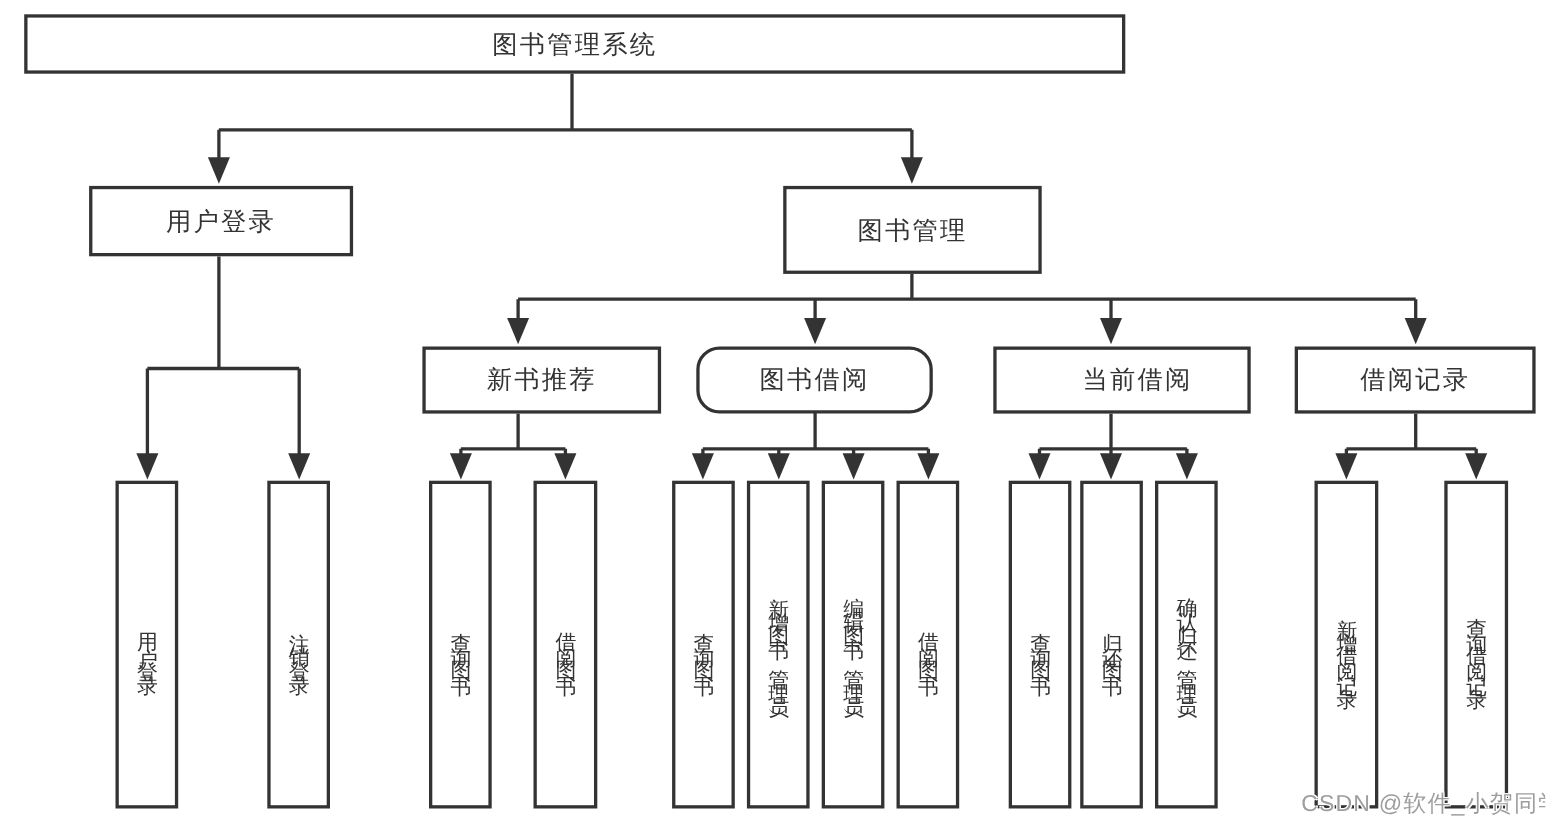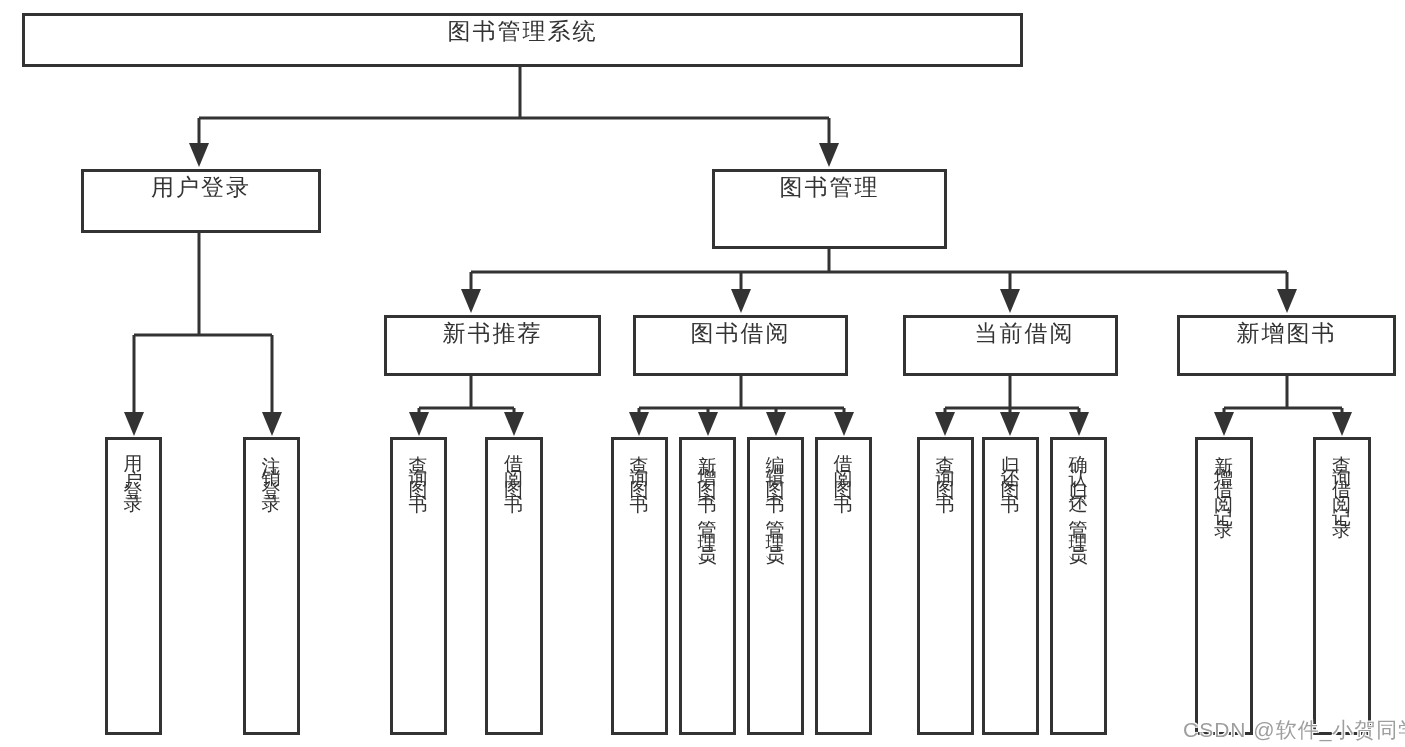--- a/index.html
+++ b/index.html
@@ -27,21 +27,21 @@
     top: 0;
     width: 1405px;
     height: 747px;
   }
   .box {
     position: absolute;
     box-sizing: border-box;
     border: 3px solid var(--line);
     background: var(--background);
     display: flex;
-    align-items: flex-start;
+    align-items: center;
     justify-content: center;
     color: var(--text);
   }
   .h-label {
     font-size: 23px;
     letter-spacing: 2px;
     white-space: nowrap;
   }
   .v-label {
     writing-mode: vertical-rl;
@@ -51,22 +51,22 @@
     line-height: 1;
     white-space: nowrap;
   }
   
   .n-root    { left: 22px;  top: 13px;  width: 1001px; height: 54px; }
   
   .n-login   { left: 81px;  top: 169px; width: 240px; height: 64px; }
   .n-mgmt    { left: 712px; top: 169px; width: 235px; height: 80px; }
   
   .n-newbook { left: 384px;  top: 315px; width: 217px; height: 61px; }
-  .n-borrow  { left: 633px;  top: 315px; width: 215px; height: 61px; }
-  .n-current { left: 903px;  top: 315px; width: 215px; height: 61px; padding-left: 28px; }
+  .n-borrow  { left: 633px;  top: 315px; width: 215px; height: 61px; border-radius: 21px; }
+  .n-current { left: 903px;  top: 315px; width: 234px; height: 61px; padding-left: 28px; }
   .n-records { left: 1177px; top: 315px; width: 219px; height: 61px; }
   
   .leaf { top: 437px; height: 298px; }
   .l-1  { left: 105px;  width: 57px; }
   .l-2  { left: 243px;  width: 57px; }
   .l-3  { left: 390px;  width: 57px; }
   .l-4  { left: 485px;  width: 58px; }
   .l-5  { left: 611px;  width: 57px; }
   .l-6  { left: 679px;  width: 57px; }
   .l-7  { left: 747px;  width: 57px; }
@@ -165,21 +165,21 @@
   <div class="box n-newbook">
     <span class="h-label">新书推荐</span>
   </div>
   <div class="box n-borrow">
     <span class="h-label">图书借阅</span>
   </div>
   <div class="box n-current">
     <span class="h-label">当前借阅</span>
   </div>
   <div class="box n-records">
-    <span class="h-label">新增图书</span>
+    <span class="h-label">借阅记录</span>
   </div>
 
   <div class="box leaf l-1">
     <span class="v-label">用户登录</span>
   </div>
   <div class="box leaf l-2">
     <span class="v-label">注销登录</span>
   </div>
 
   <div class="box leaf l-3">

